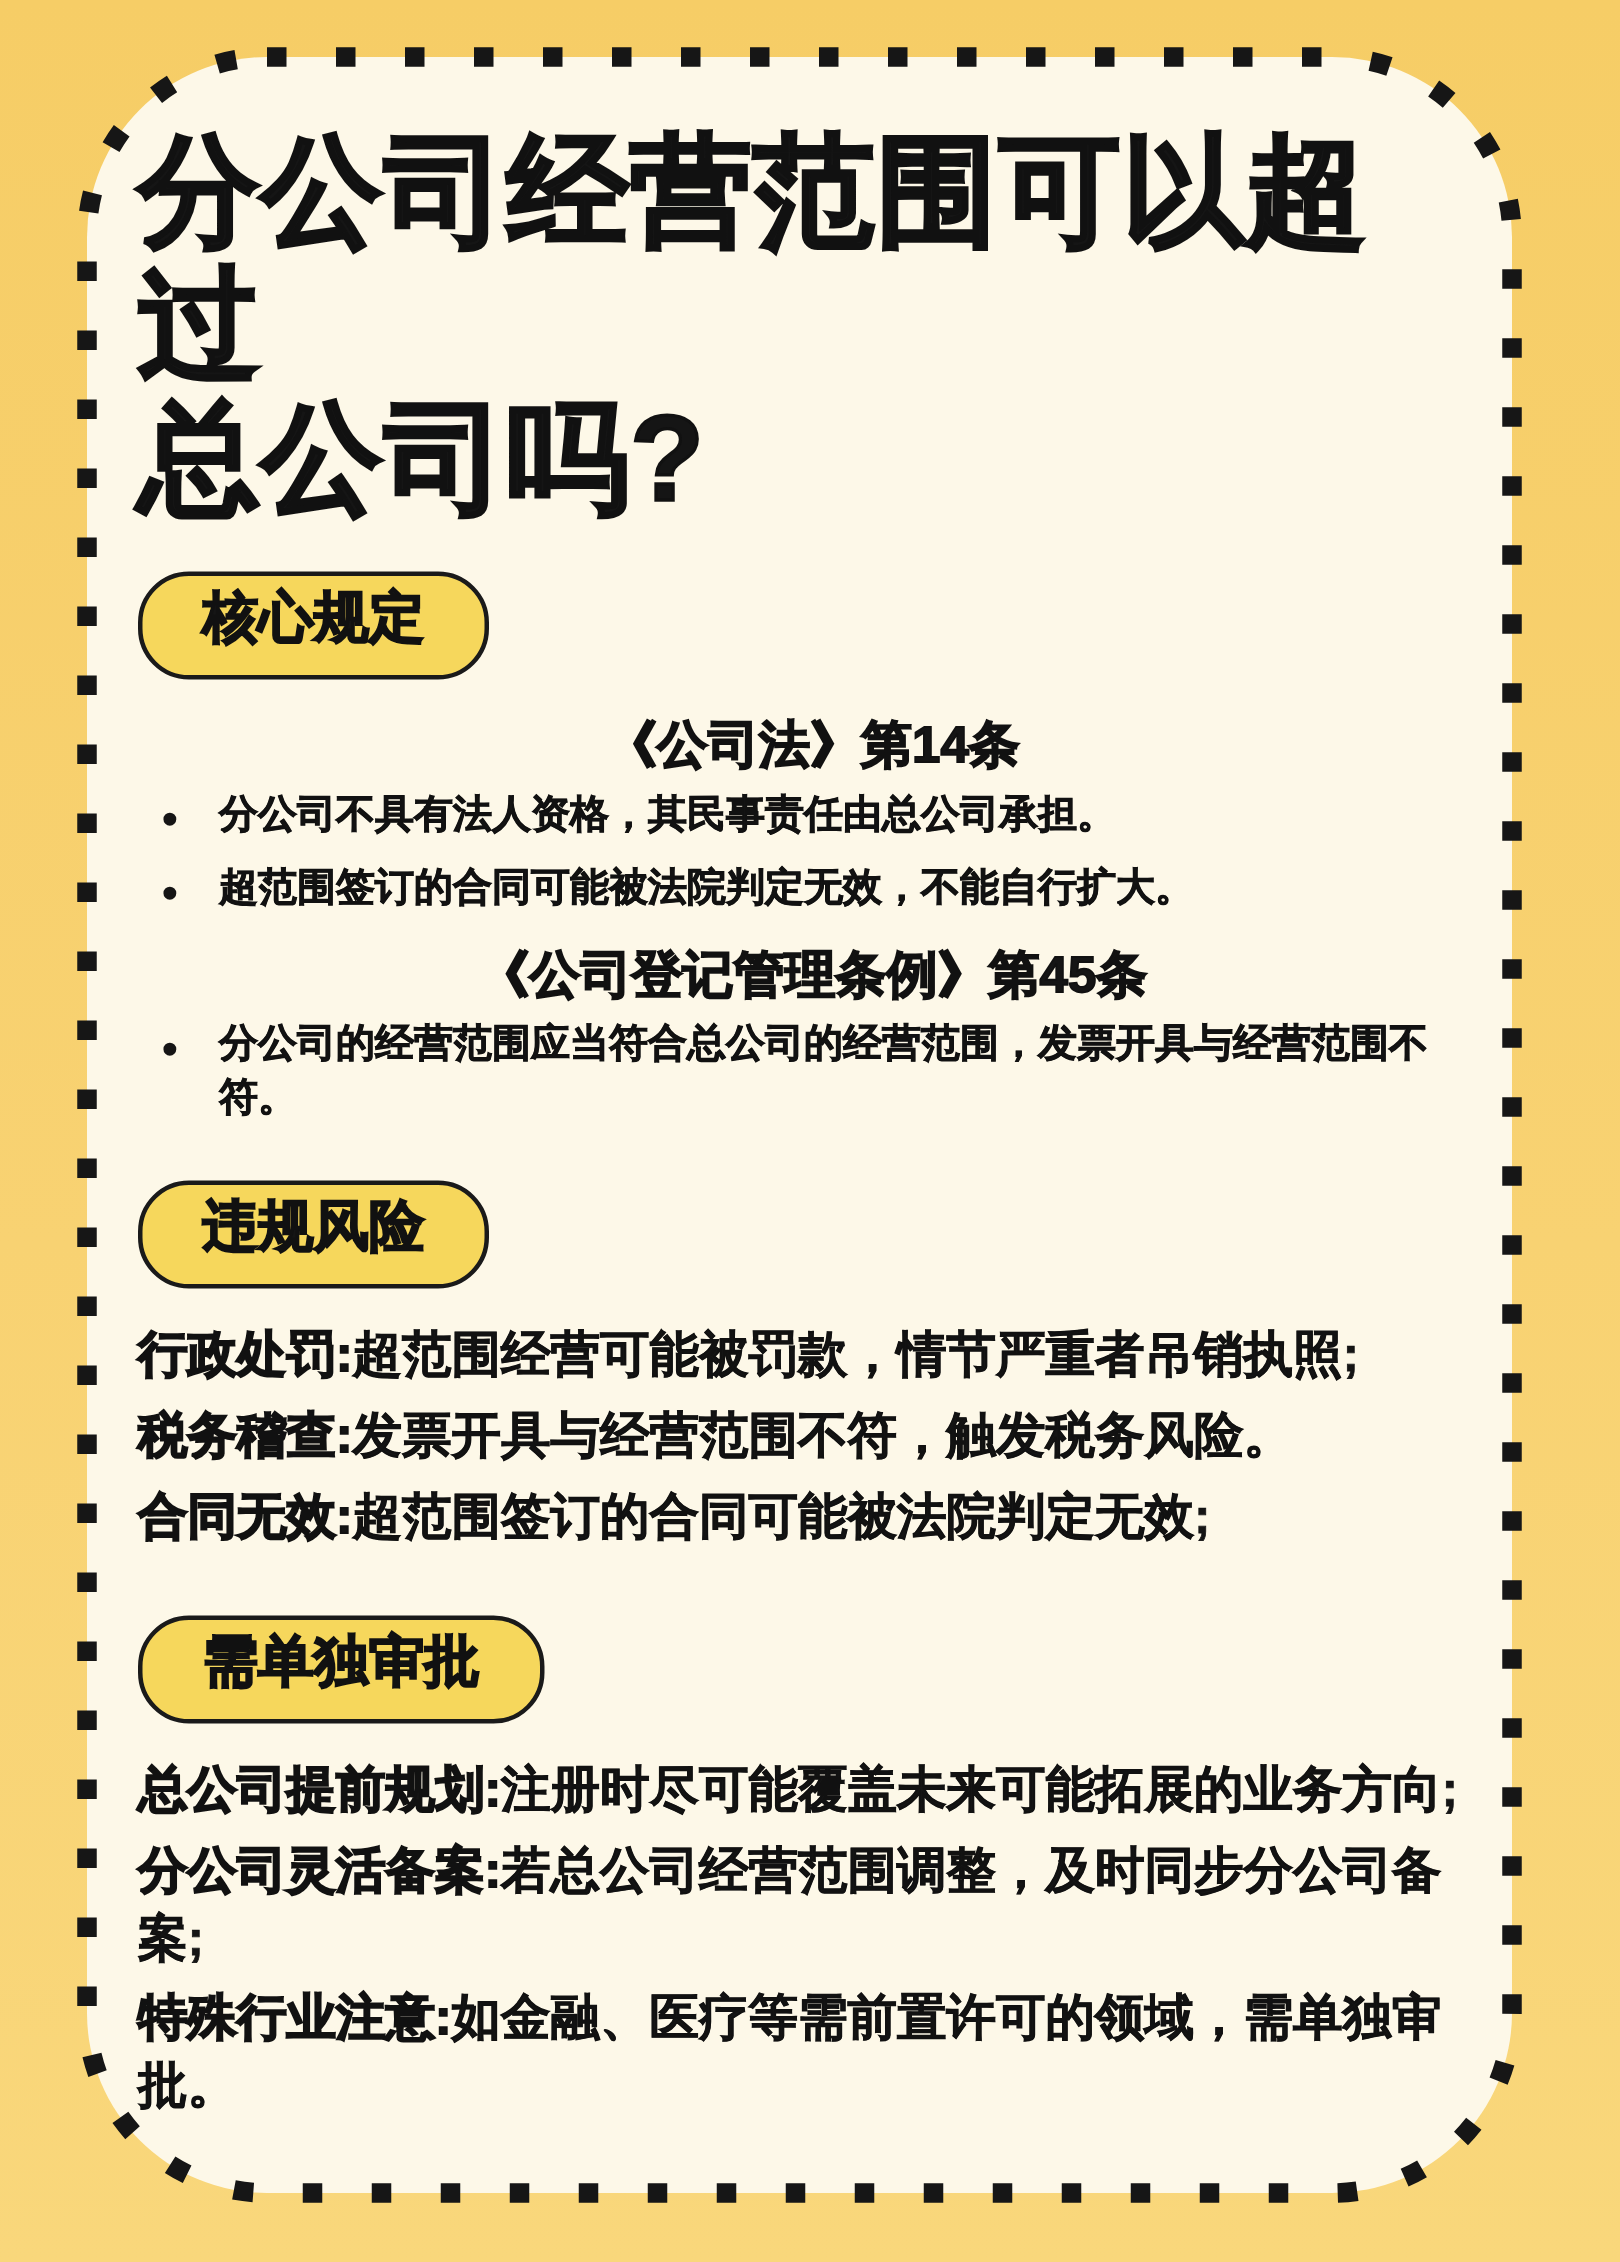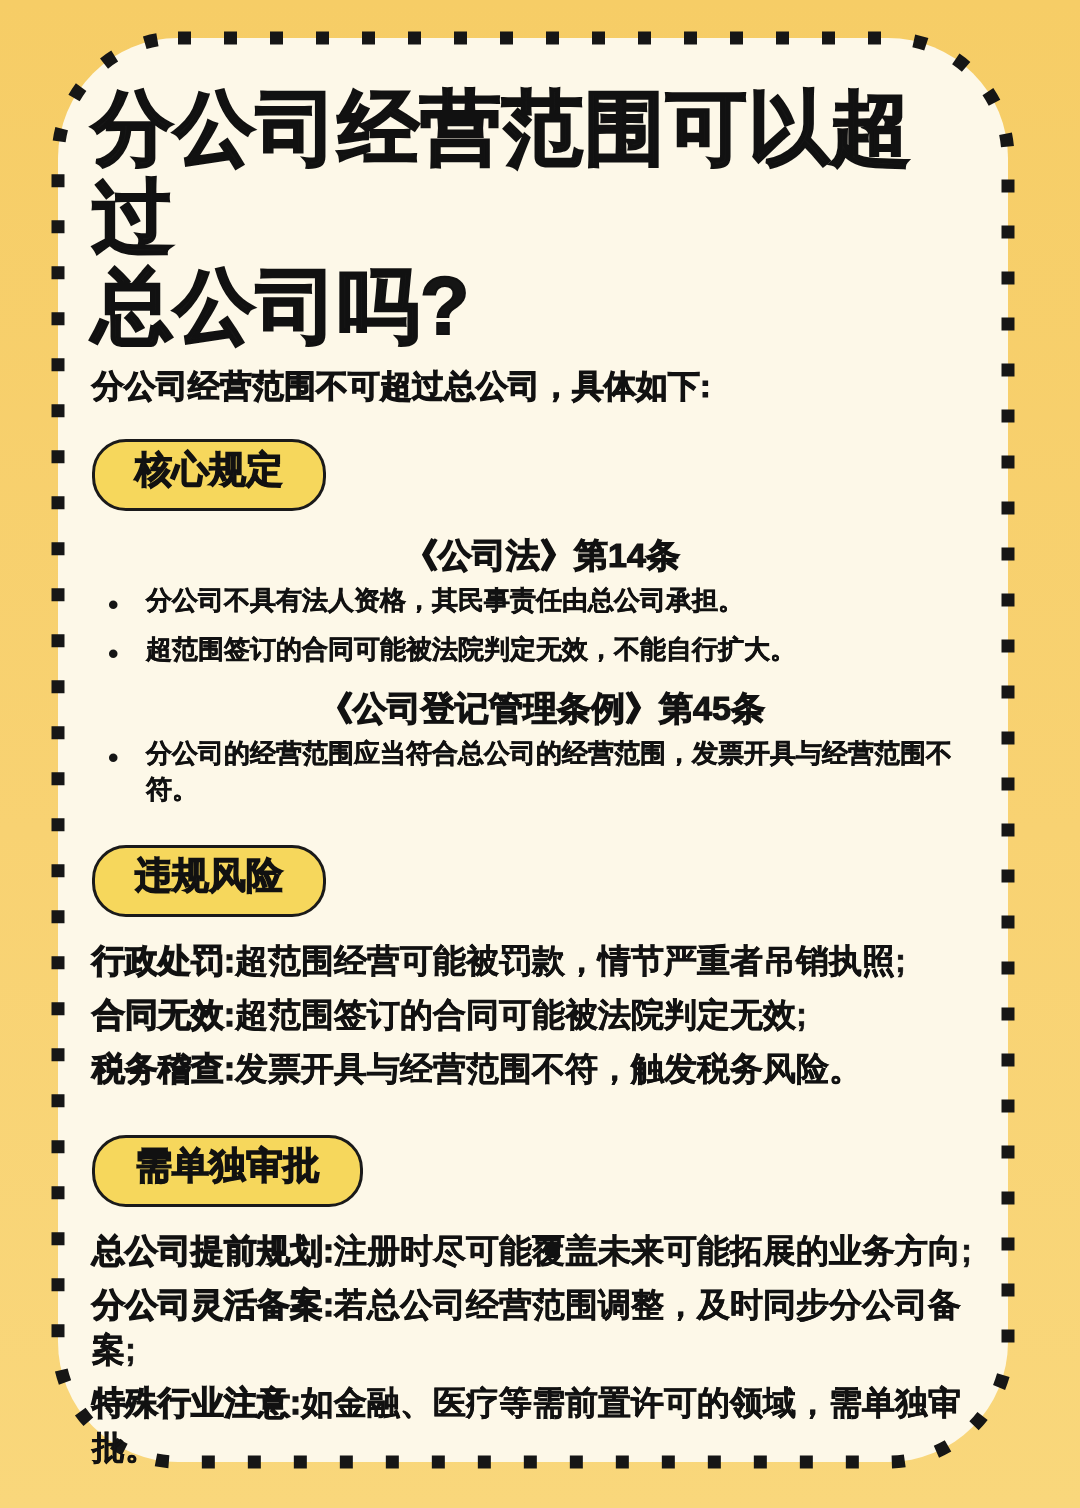--- a/index.html
+++ b/index.html
@@ -117,21 +117,20 @@
     <rect x="0" y="0" width="950" height="1424" rx="120" ry="120" fill="none" stroke="#161616" stroke-width="13" stroke-dasharray="13 33"></rect>
   </svg>
 
   <div class="content">
 
     <h1 class="title">
       <span>分公司经营范围可以超过</span><br>
       <span>总公司吗?</span>
     </h1>
 
-    <p class="subtitle">分公司经营范围不可超过总公司，具体如下:</p>
 
     <section class="sec1">
       <div class="badge">核心规定</div>
       <div class="blocks">
         <p class="law-header">《公司法》第14条</p>
         <div class="bullet-row">
           <span class="bullet-marker">•</span>
           <span class="bullet-text">分公司不具有法人资格，其民事责任由总公司承担。</span>
         </div>
         <div class="bullet-row">
@@ -146,24 +145,24 @@
       </div>
     </section>
 
     <section class="sec2">
       <div class="badge">违规风险</div>
       <div class="blocks">
         <p class="labeled-line">
           <span class="lbl">行政处罚:</span><span>超范围经营可能被罚款，情节严重者吊销执照;</span>
         </p>
         <p class="labeled-line">
-          <span class="lbl">合同无效:</span><span>超范围签订的合同可能被法院判定无效;</span>
+          <span class="lbl">税务稽查:</span><span>发票开具与经营范围不符，触发税务风险。</span>
         </p>
         <p class="labeled-line">
-          <span class="lbl">税务稽查:</span><span>发票开具与经营范围不符，触发税务风险。</span>
+          <span class="lbl">合同无效:</span><span>超范围签订的合同可能被法院判定无效;</span>
         </p>
       </div>
     </section>
 
     <section class="sec3">
       <div class="badge">需单独审批</div>
       <div class="blocks">
         <p class="labeled-line">
           <span class="lbl">总公司提前规划:</span><span>注册时尽可能覆盖未来可能拓展的业务方向;</span>
         </p>

